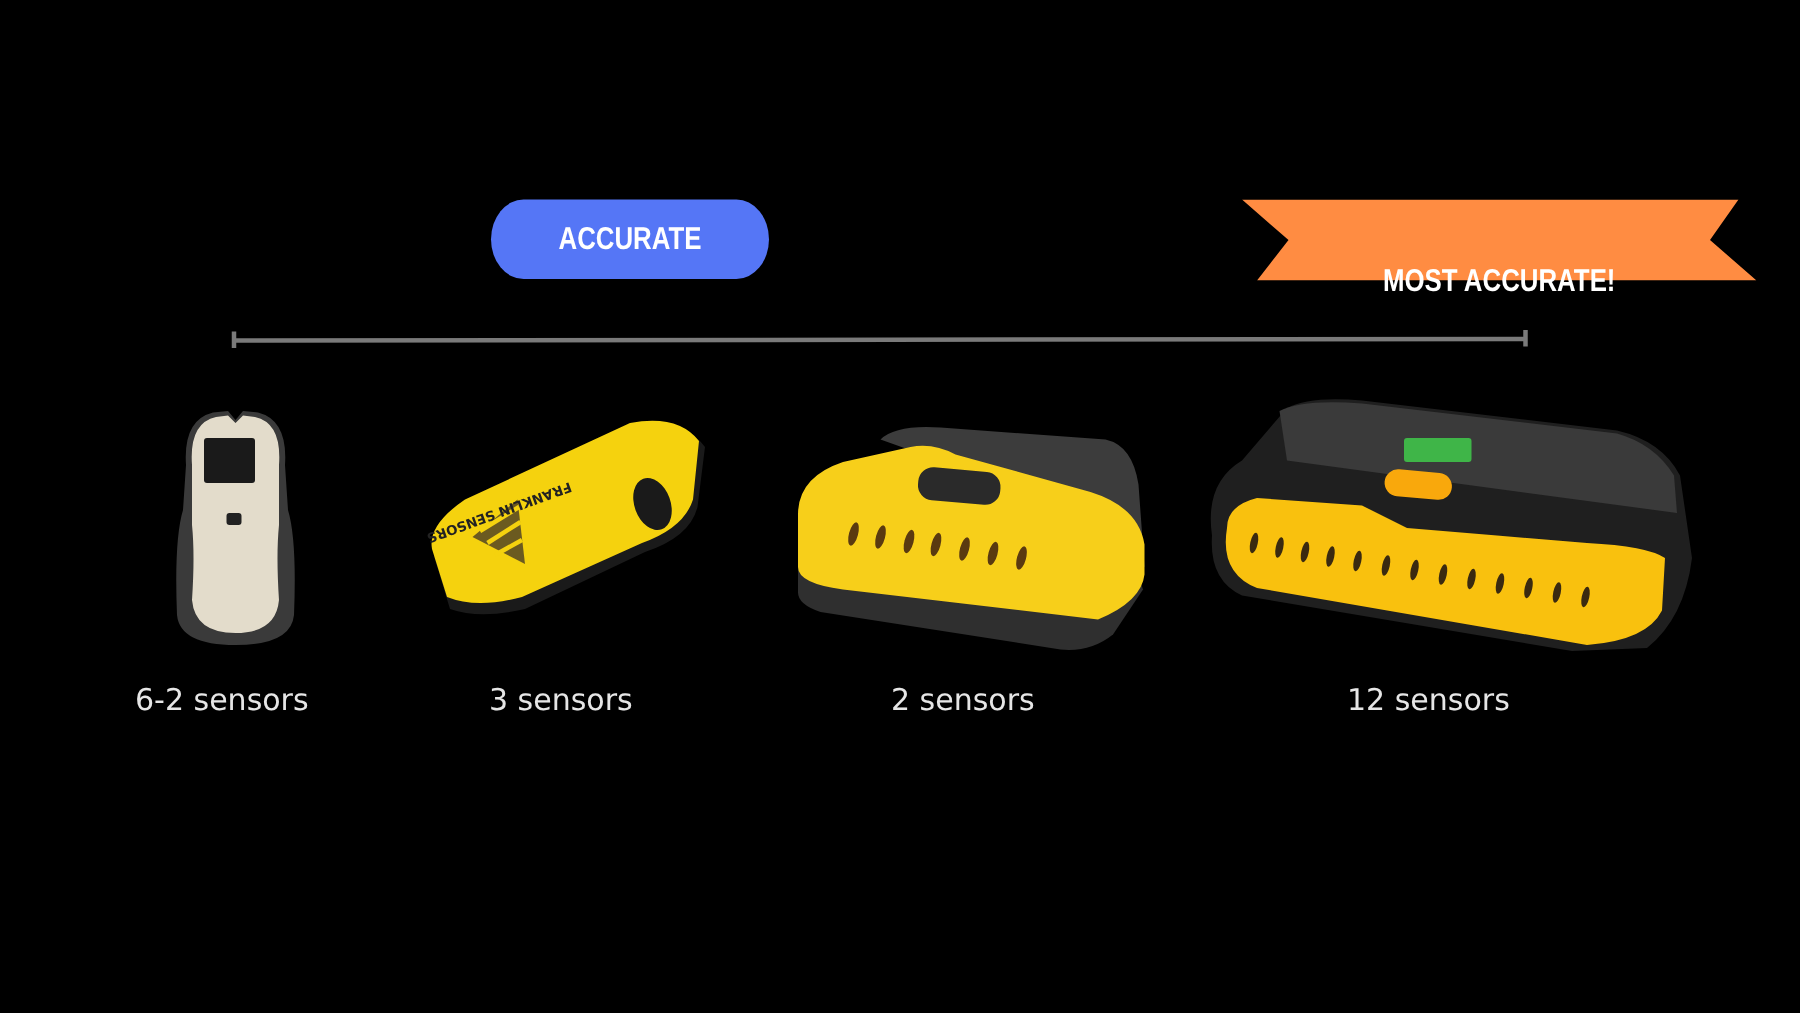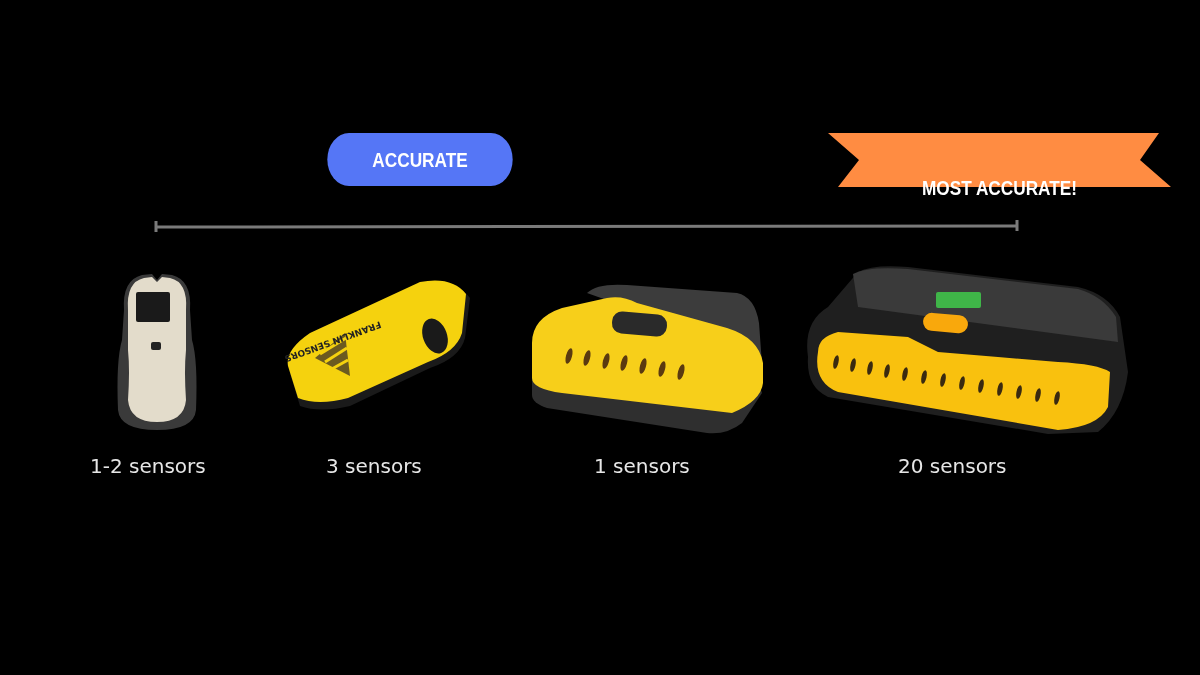--- a/index.html
+++ b/index.html
@@ -105,16 +105,16 @@
     <ellipse cx="145" cy="118" rx="2.5" ry="7" transform="rotate(12 145 118)"></ellipse>
     <ellipse cx="164" cy="121" rx="2.5" ry="7" transform="rotate(12 164 121)"></ellipse>
     <ellipse cx="183" cy="124" rx="2.5" ry="7" transform="rotate(12 183 124)"></ellipse>
     <ellipse cx="202" cy="127" rx="2.5" ry="7" transform="rotate(12 202 127)"></ellipse>
     <ellipse cx="221" cy="130" rx="2.5" ry="7" transform="rotate(12 221 130)"></ellipse>
     <ellipse cx="240" cy="133" rx="2.5" ry="7" transform="rotate(12 240 133)"></ellipse>
     <ellipse cx="259" cy="136" rx="2.5" ry="7" transform="rotate(12 259 136)"></ellipse>
   </g>
 </svg>
 
-<div class="caption" style="left:90px; top:454px;">1-2 sensors</div>
+<div class="caption" style="left:90px; top:454px;">6-2 sensors</div>
 <div class="caption" style="left:326px; top:454px;text-align:right;">3 sensors</div>
-<div class="caption" style="left:594px; top:454px;">1 sensors</div>
-<div class="caption" style="left:898px; top:454px;">20 sensors</div>
+<div class="caption" style="left:594px; top:454px;">2 sensors</div>
+<div class="caption" style="left:898px; top:454px;">12 sensors</div>
 
 </body></html>

